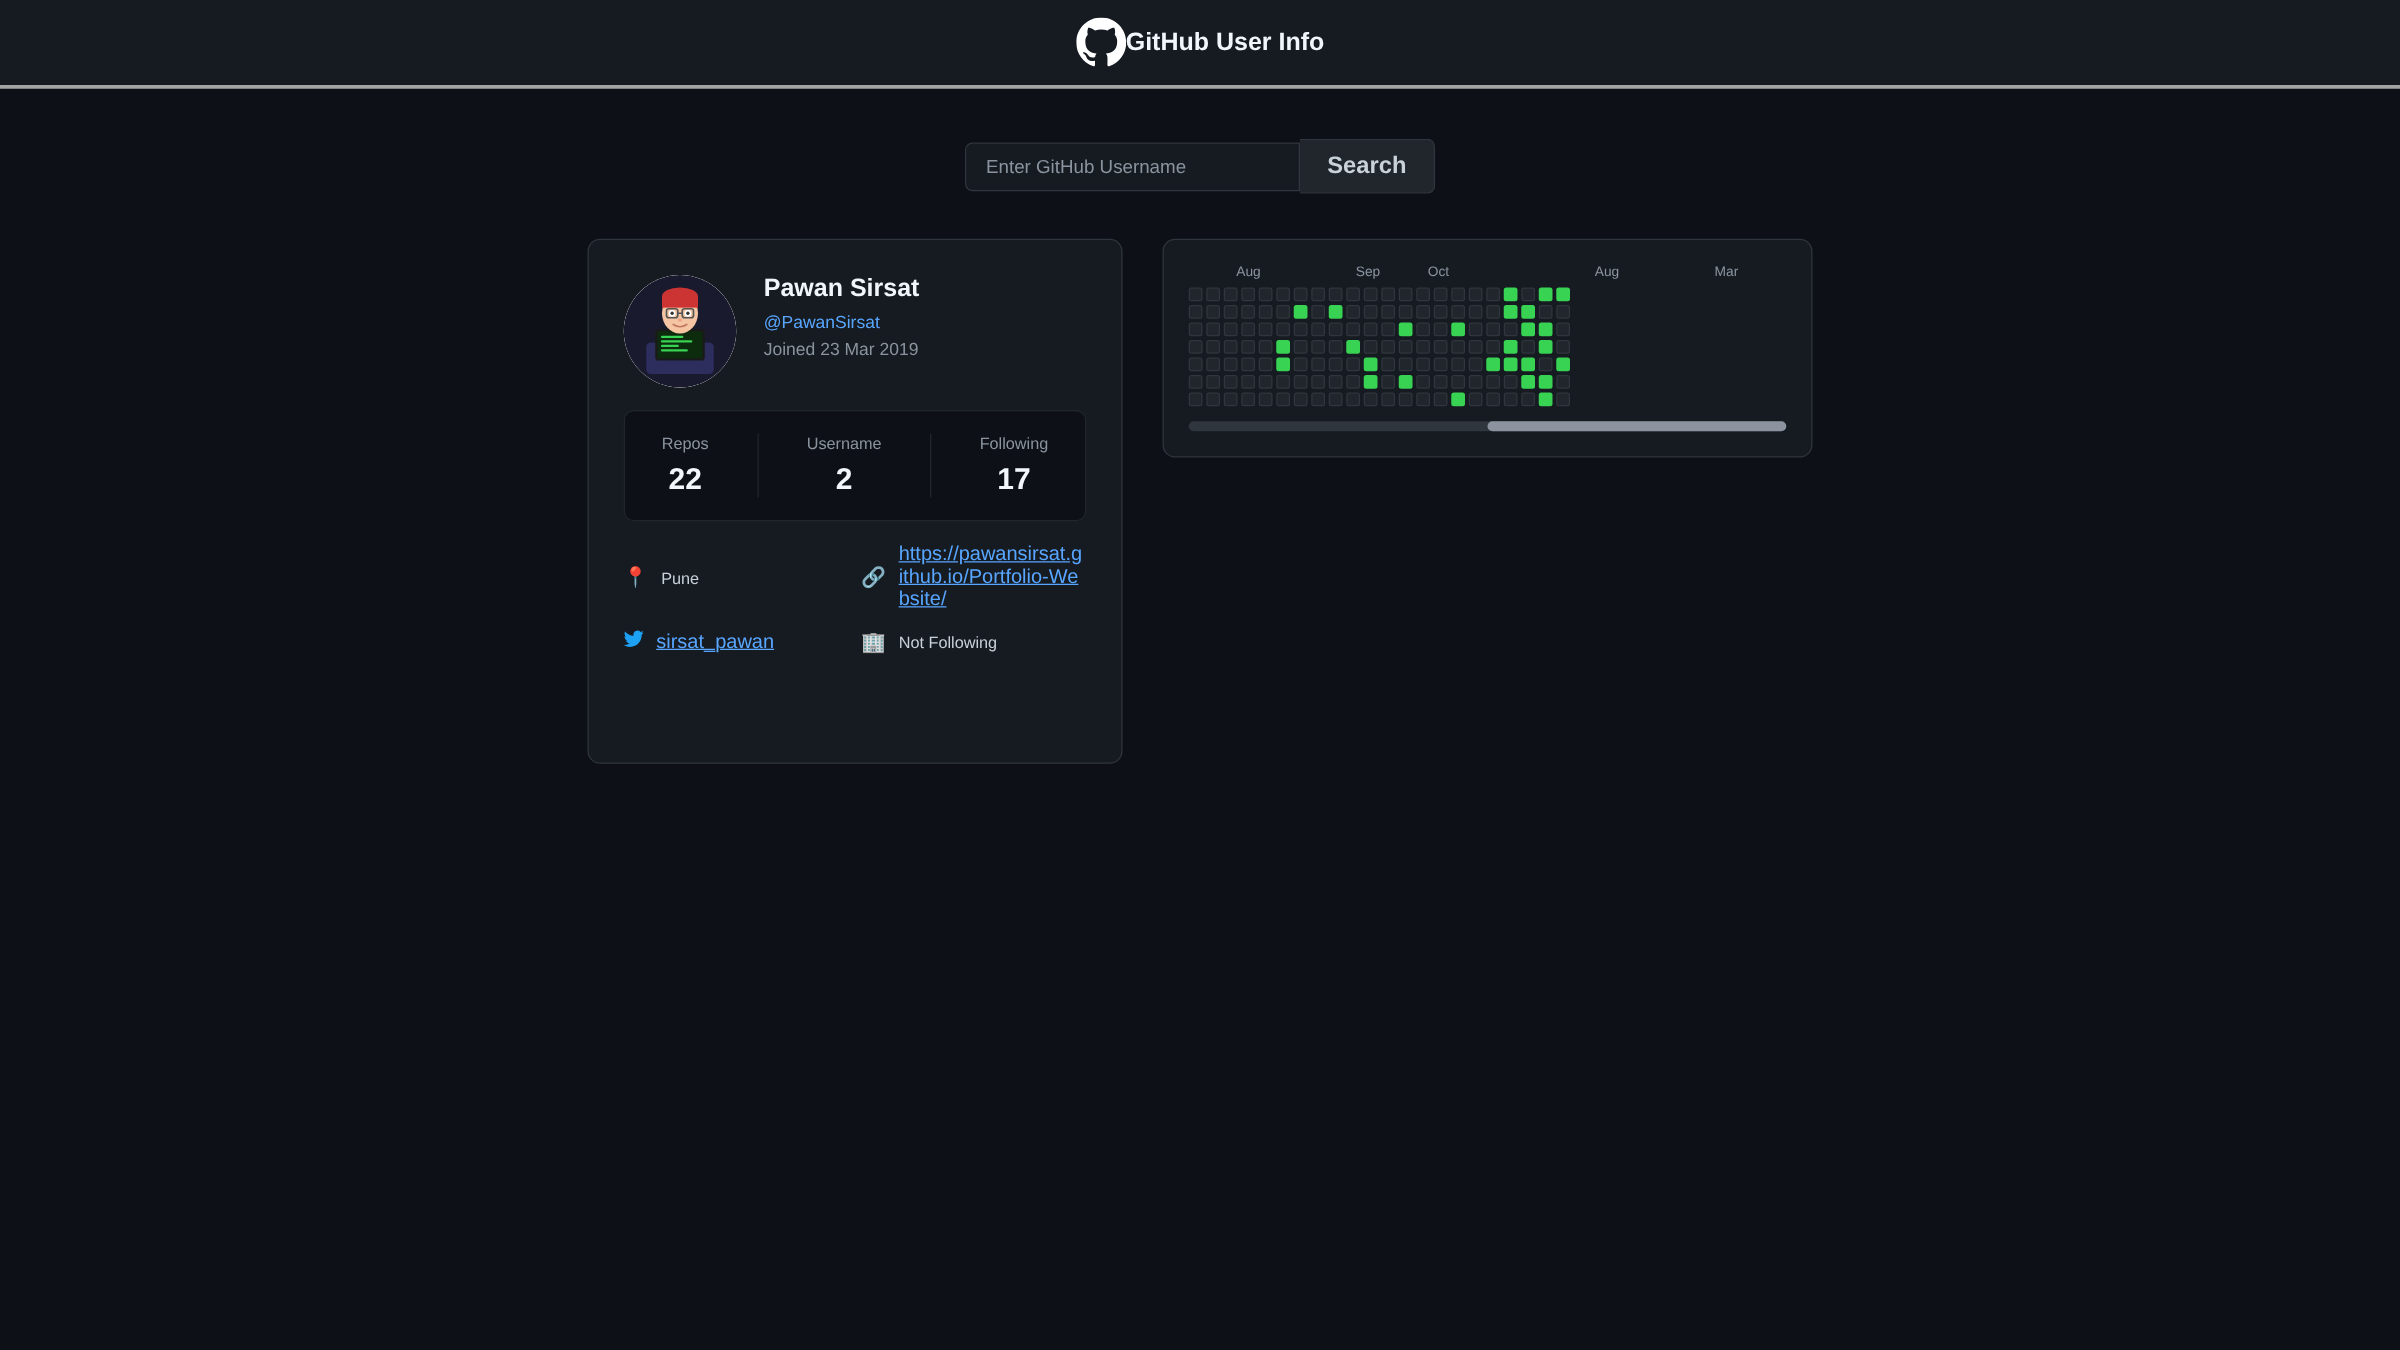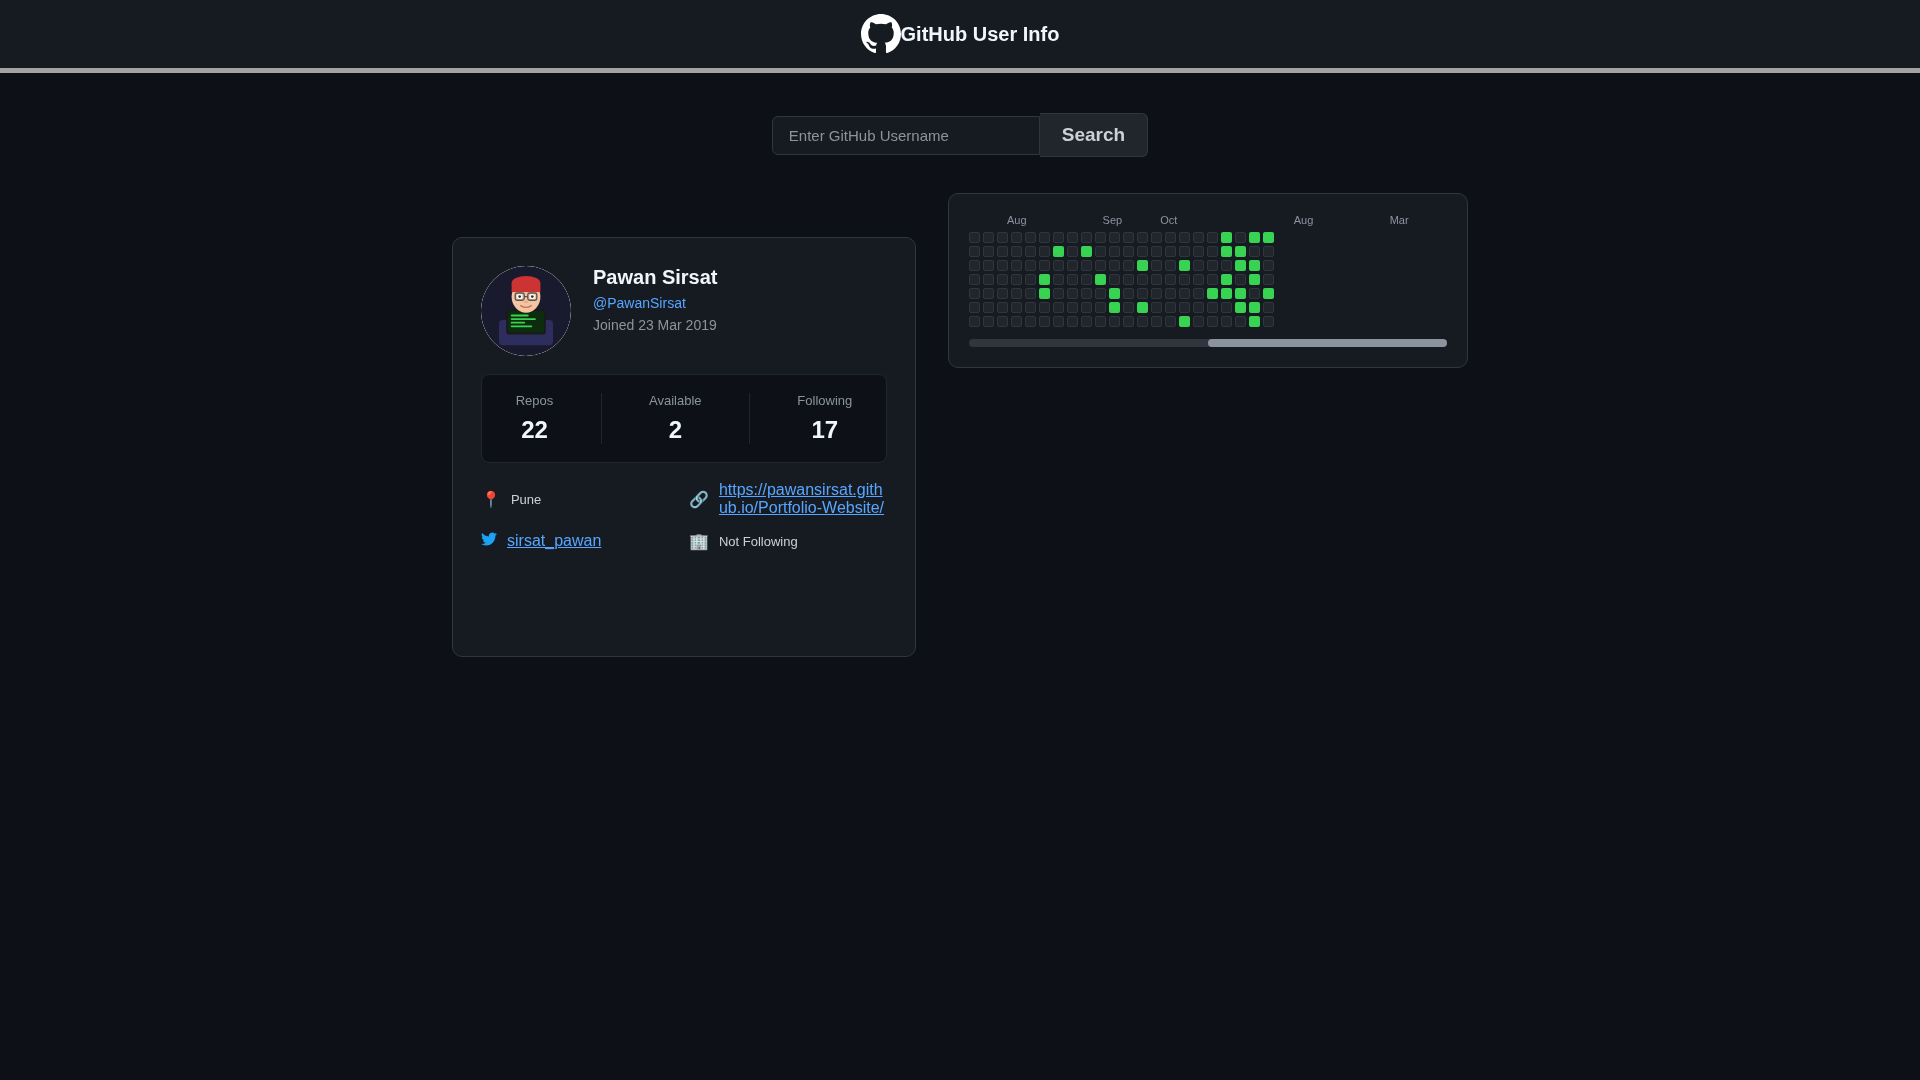--- a/index.html
+++ b/index.html
@@ -12,21 +12,21 @@
     }
 
     
     .header {
       background-color: #161b22;
       display: flex;
       align-items: center;
       justify-content: center;
       padding: 14px 24px;
       gap: 0;
-      border-bottom: 5px solid #a3a3a3;
+      border-bottom: 3px solid #a3a3a3;
     }
     .header-title {
       font-size: 20px;
       font-weight: 700;
       color: #f0f6fc;
     }
 
     
     .github-icon-wrap {
       width: 40px;
@@ -73,23 +73,22 @@
       margin-top: 36px;
       padding: 0 40px;
     }
 
     
     .profile-card {
       background-color: #161b22;
       border: 1px solid #30363d;
       border-radius: 10px;
       padding: 28px;
-      width: 464px;
+      width: 428px;
       min-height: 420px;
-      margin-top: 44px;
     }
 
     .profile-header {
       display: flex;
       align-items: flex-start;
       gap: 22px;
       margin-bottom: 18px;
     }
 
     .avatar-wrap {
@@ -286,21 +285,21 @@
     </div>
 
 
     <div class="stats-box">
       <div class="stat-item">
         <span class="stat-label">Repos</span>
         <span class="stat-value">22</span>
       </div>
       <div class="stat-divider"></div>
       <div class="stat-item">
-        <span class="stat-label">Available</span>
+        <span class="stat-label">Username</span>
         <span class="stat-value">2</span>
       </div>
       <div class="stat-divider"></div>
       <div class="stat-item">
         <span class="stat-label">Following</span>
         <span class="stat-value">17</span>
       </div>
     </div>
 
     <div class="meta-grid">

